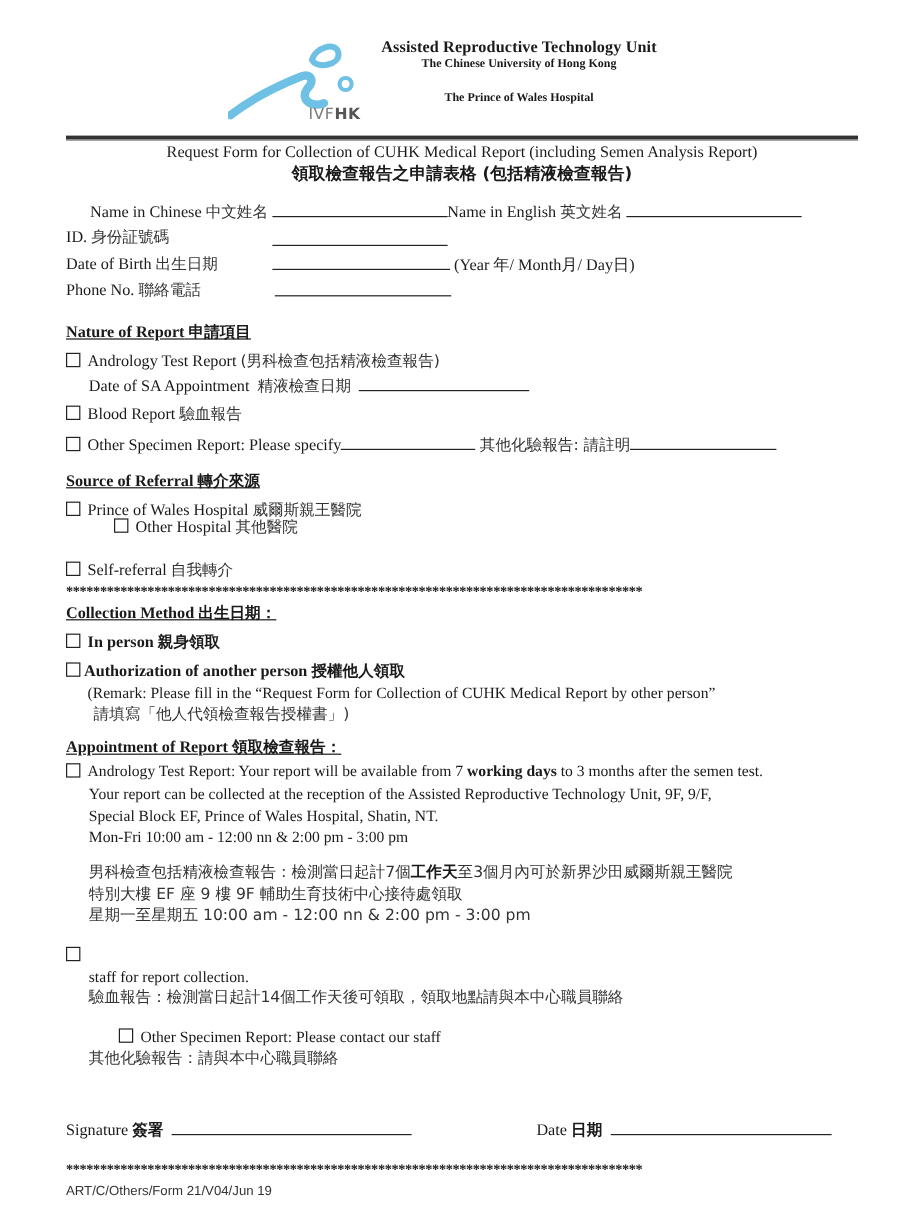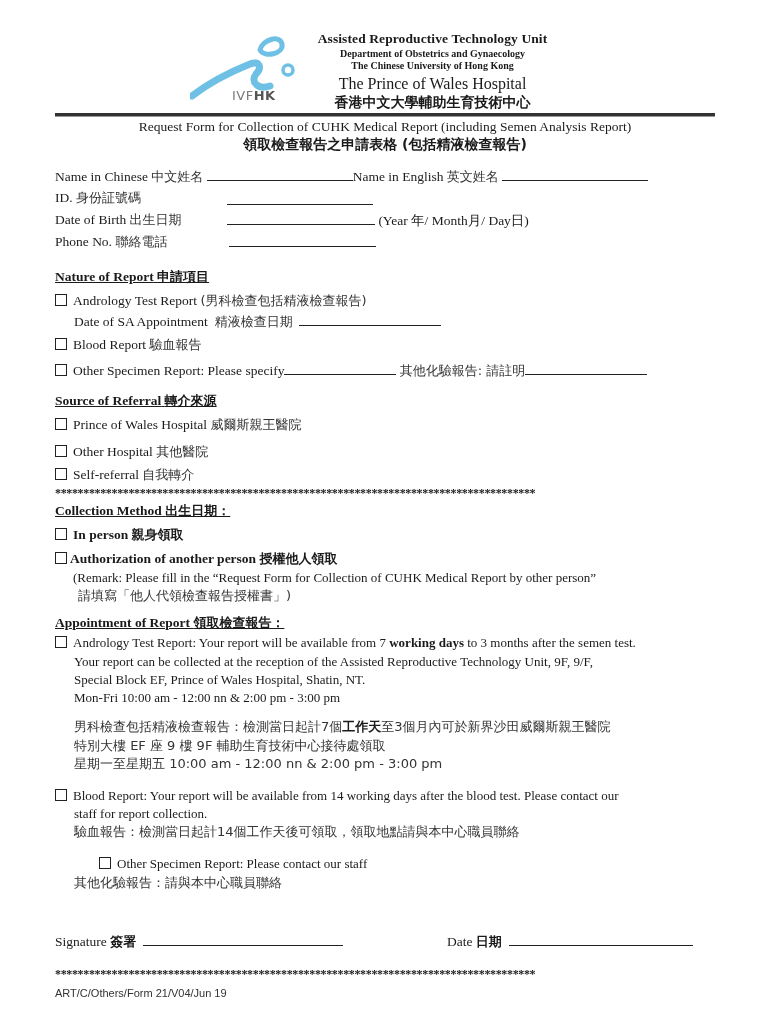--- a/index.html
+++ b/index.html
@@ -6,24 +6,24 @@
   body {
     width: 770px; height: 1024px; position: relative; overflow: hidden;
     font-family: "Liberation Serif", "DejaVu Serif", serif;
     color: #1a1a1a;
   }
   .abs { position: absolute; }
   .header-text { left: 300px; top: 30px; width: 265px; text-align: center; }
   .h-unit { font-size: 13.5px; font-weight: bold; line-height: 18px; letter-spacing: 0.1px; }
   .h-dept { font-size: 10px; font-weight: bold; line-height: 12px; }
   .h-uni { font-size: 10px; font-weight: bold; line-height: 12px; }
-  .h-hosp { font-size: 16px; font-weight: normal; line-height: 19px; margin-top: 2px; }
+  .h-hosp { font-size: 10px; font-weight: bold; line-height: 19px; margin-top: 12px; }
   .h-chi { font-family: "DejaVu Sans", sans-serif; font-size: 14px; font-weight: bold; line-height: 18px; }
   .logo { left: 190px; top: 24px; width: 115px; height: 90px; }
-  .logo-text { left: 232px; top: 88px; font-family: "DejaVu Sans", sans-serif; font-size: 13px; color: #7a7a7a; letter-spacing: 0.5px; }
+  .logo-text { left: 257px; top: 88px; font-family: "DejaVu Sans", sans-serif; font-size: 13px; color: #7a7a7a; letter-spacing: 0.5px; }
   .logo-text b { color: #555; }
   .divider { left: 55px; top: 113px; width: 660px; height: 3px; background: #333; border-bottom: 1px solid #999; }
   .title-en { left: 40px; top: 119px; width: 690px; text-align: center; font-size: 13.5px; font-weight: normal; }
   .title-zh { left: 40px; top: 136px; width: 690px; text-align: center; font-size: 14px; font-weight: bold; font-family: "DejaVu Sans", sans-serif; }
   .row { left: 55px; font-size: 13.5px; white-space: nowrap; line-height: 18px; }
   .zh { font-family: "DejaVu Sans", sans-serif; font-size: 13px; color: #333; }
   .zhb { font-family: "DejaVu Sans", sans-serif; font-size: 13px; font-weight: bold; }
   .blank { display: inline-block; border-bottom: 1px solid #222; height: 13px; vertical-align: baseline; }
   .heading { font-weight: bold; text-decoration: underline; font-size: 13.5px; }
   .cb { display: inline-block; width: 10px; height: 10px; border: 1px solid #222; margin-right: 6px; vertical-align: -1px; cursor: pointer; }
@@ -40,32 +40,30 @@
   <svg width="115" height="90" viewBox="0 0 115 90">
     <path d="M2 72 C 20 58, 40 48, 60 40 C 70 36, 72 44, 66 50 C 60 58, 68 66, 80 62" fill="none" stroke="#6ec1e4" stroke-width="7" stroke-linecap="round"></path>
     <path d="M70 26 C 72 16, 90 10, 92 20 C 94 30, 74 34, 70 26 Z" fill="none" stroke="#6ec1e4" stroke-width="5"></path>
     <circle cx="98" cy="46" r="5" fill="none" stroke="#6ec1e4" stroke-width="3.5"></circle>
   </svg>
 </div>
 <div class="abs logo-text"><span>IVF</span><b>HK</b></div>
 
 <div class="abs header-text">
   <div class="h-unit">Assisted Reproductive Technology Unit</div>
-  <div class="h-dept">Department of Obstetrics and Gynaecology</div>
   <div class="h-uni">The Chinese University of Hong Kong</div>
   <div class="h-hosp">The Prince of Wales Hospital</div>
-  <div class="h-chi">香港中文大學輔助生育技術中心</div>
 </div>
 
 <div class="abs divider"></div>
 
 <div class="abs title-en">Request Form for Collection of CUHK Medical Report (including Semen Analysis Report)</div>
 <div class="abs title-zh">領取檢查報告之申請表格 (包括精液檢查報告)</div>
 
-<div class="abs row" style="top:167px;">
+<div class="abs row" style="top:167px;margin-left:20px;">
   <span>Name in Chinese</span> <span class="zh">中文姓名</span>
   <span class="blank" style="width:146px;"></span><span>Name in English</span> <span class="zh">英文姓名</span>
   <span class="blank" style="width:146px;"></span>
 </div>
 <div class="abs row" style="top:189px;">
   <span>ID.</span> <span class="zh">身份証號碼</span>
   <span class="blank" style="width:146px; position:absolute; left:172px; top:2px;"></span>
 </div>
 <div class="abs row" style="top:211px;">
   <span>Date of Birth</span> <span class="zh">出生日期</span>
@@ -98,21 +96,21 @@
   <span class="cb"></span><span>Other Specimen Report: Please specify</span><span class="blank" style="width:112px;"></span>
   <span class="zh">其他化驗報告: 請註明</span><span class="blank" style="width:122px;"></span>
 </div>
 
 <div class="abs row heading" style="top:392px;">
   <span>Source of Referral</span> <span class="zhb">轉介來源</span>
 </div>
 <div class="abs row" style="top:416px;">
   <span class="cb"></span><span>Prince of Wales Hospital</span> <span class="zh">威爾斯親王醫院</span>
 </div>
-<div class="abs row" style="top:443px;">
+<div class="abs row" style="top:430px;margin-left:40px;">
   <span class="cb"></span><span>Other Hospital</span> <span class="zh">其他醫院</span>
 </div>
 <div class="abs row" style="top:466px;">
   <span class="cb"></span><span>Self-referral</span> <span class="zh">自我轉介</span>
 </div>
 
 <div class="abs stars" style="top:487px;">*************************************************************************************</div>
 
 <div class="abs row heading" style="top:502px;">
   <span>Collection Method</span> <span class="zhb">出生日期：</span>
@@ -136,21 +134,21 @@
 <div class="abs row para indent" style="top:671px;">Special Block EF, Prince of Wales Hospital, Shatin, NT.</div>
 <div class="abs row para indent" style="top:689px;">Mon-Fri 10:00 am - 12:00 nn &amp; 2:00 pm - 3:00 pm</div>
 
 <div class="abs row indent" style="top:718px;">
   <span class="zh">男科檢查包括精液檢查報告：檢測當日起計7個</span><span class="zhb">工作天</span><span class="zh">至3個月內可於新界沙田威爾斯親王醫院</span>
 </div>
 <div class="abs row indent zh" style="top:737px;">特別大樓 EF 座 9 樓 9F 輔助生育技術中心接待處領取</div>
 <div class="abs row indent zh" style="top:755px;">星期一至星期五 10:00 am - 12:00 nn &amp; 2:00 pm - 3:00 pm</div>
 
 <div class="abs row para" style="top:787px;">
-  <span class="cb"></span><span>Blood Report: Your report will be available from 14 working days after the blood test. Please contact our</span>
+  <span class="cb"></span>
 </div>
 <div class="abs row para indent" style="top:805px;">staff for report collection.</div>
 <div class="abs row indent zh" style="top:823px;">驗血報告：檢測當日起計14個工作天後可領取，領取地點請與本中心職員聯絡</div>
 
 <div class="abs row para" style="top:855px;padding-left:44px;">
   <span class="cb"></span><span>Other Specimen Report: Please contact our staff</span>
 </div>
 <div class="abs row indent zh" style="top:874px;">其他化驗報告：請與本中心職員聯絡</div>
 
 <div class="abs row sig" style="top:932px;">

